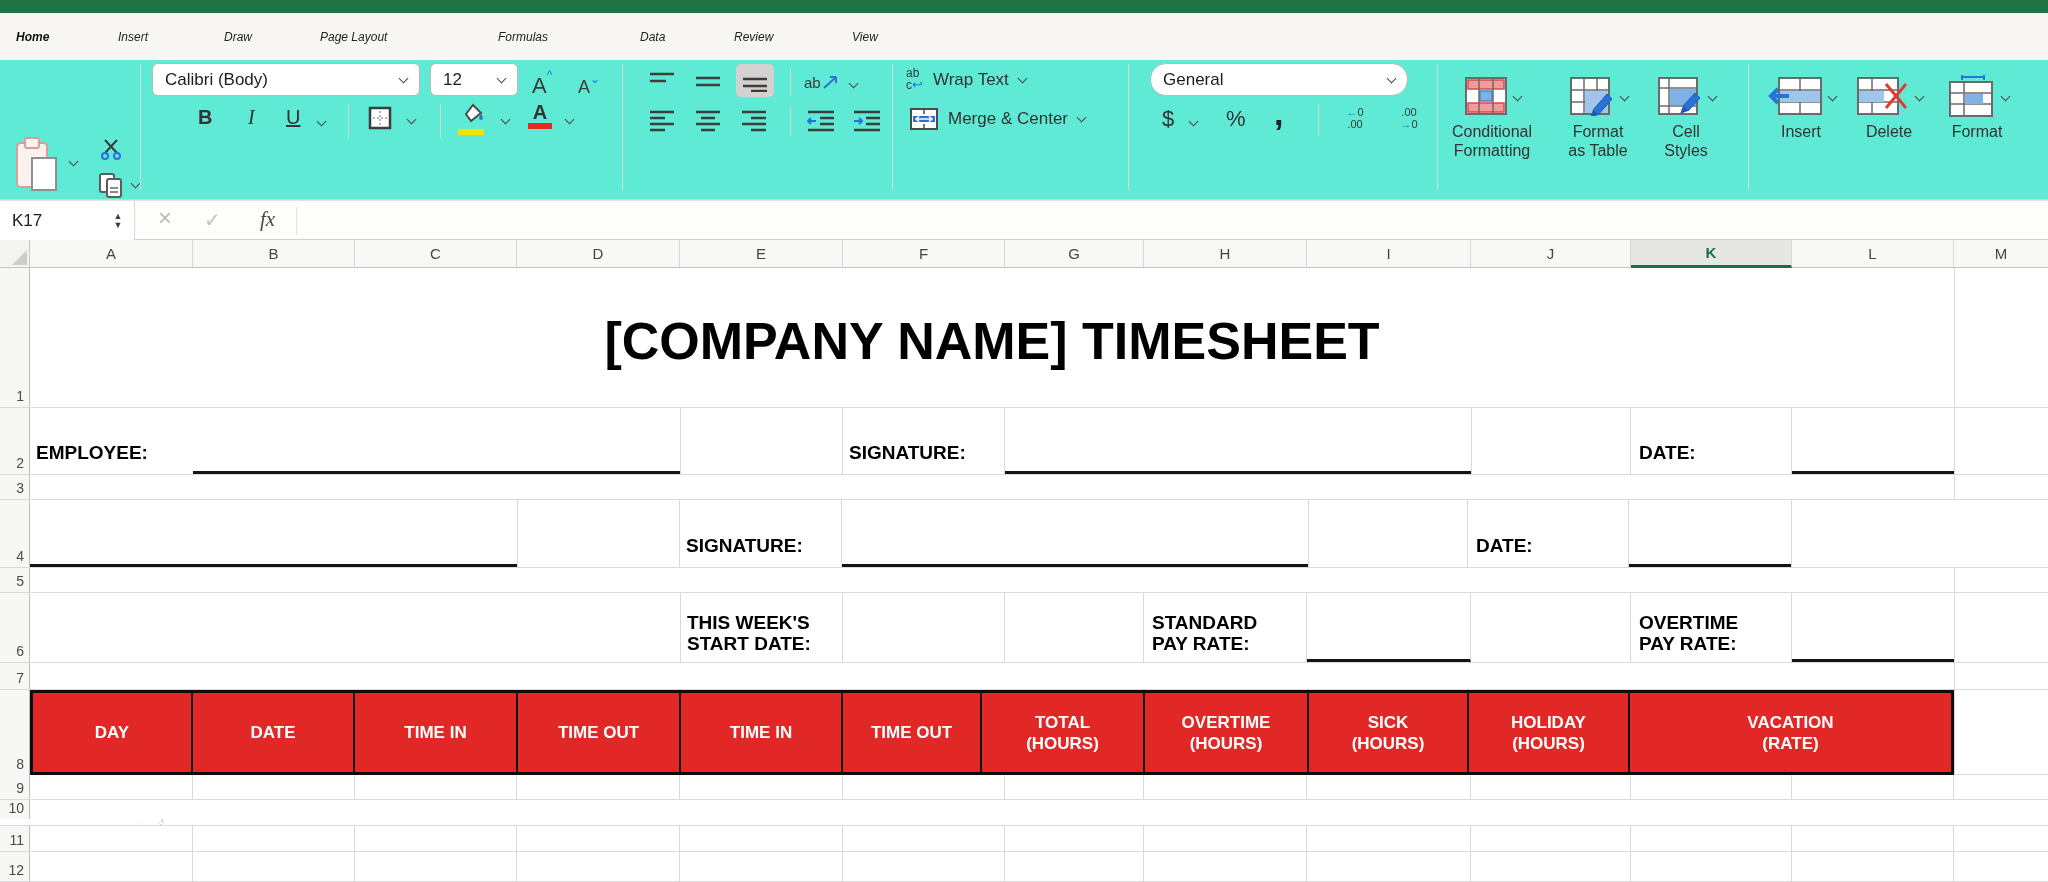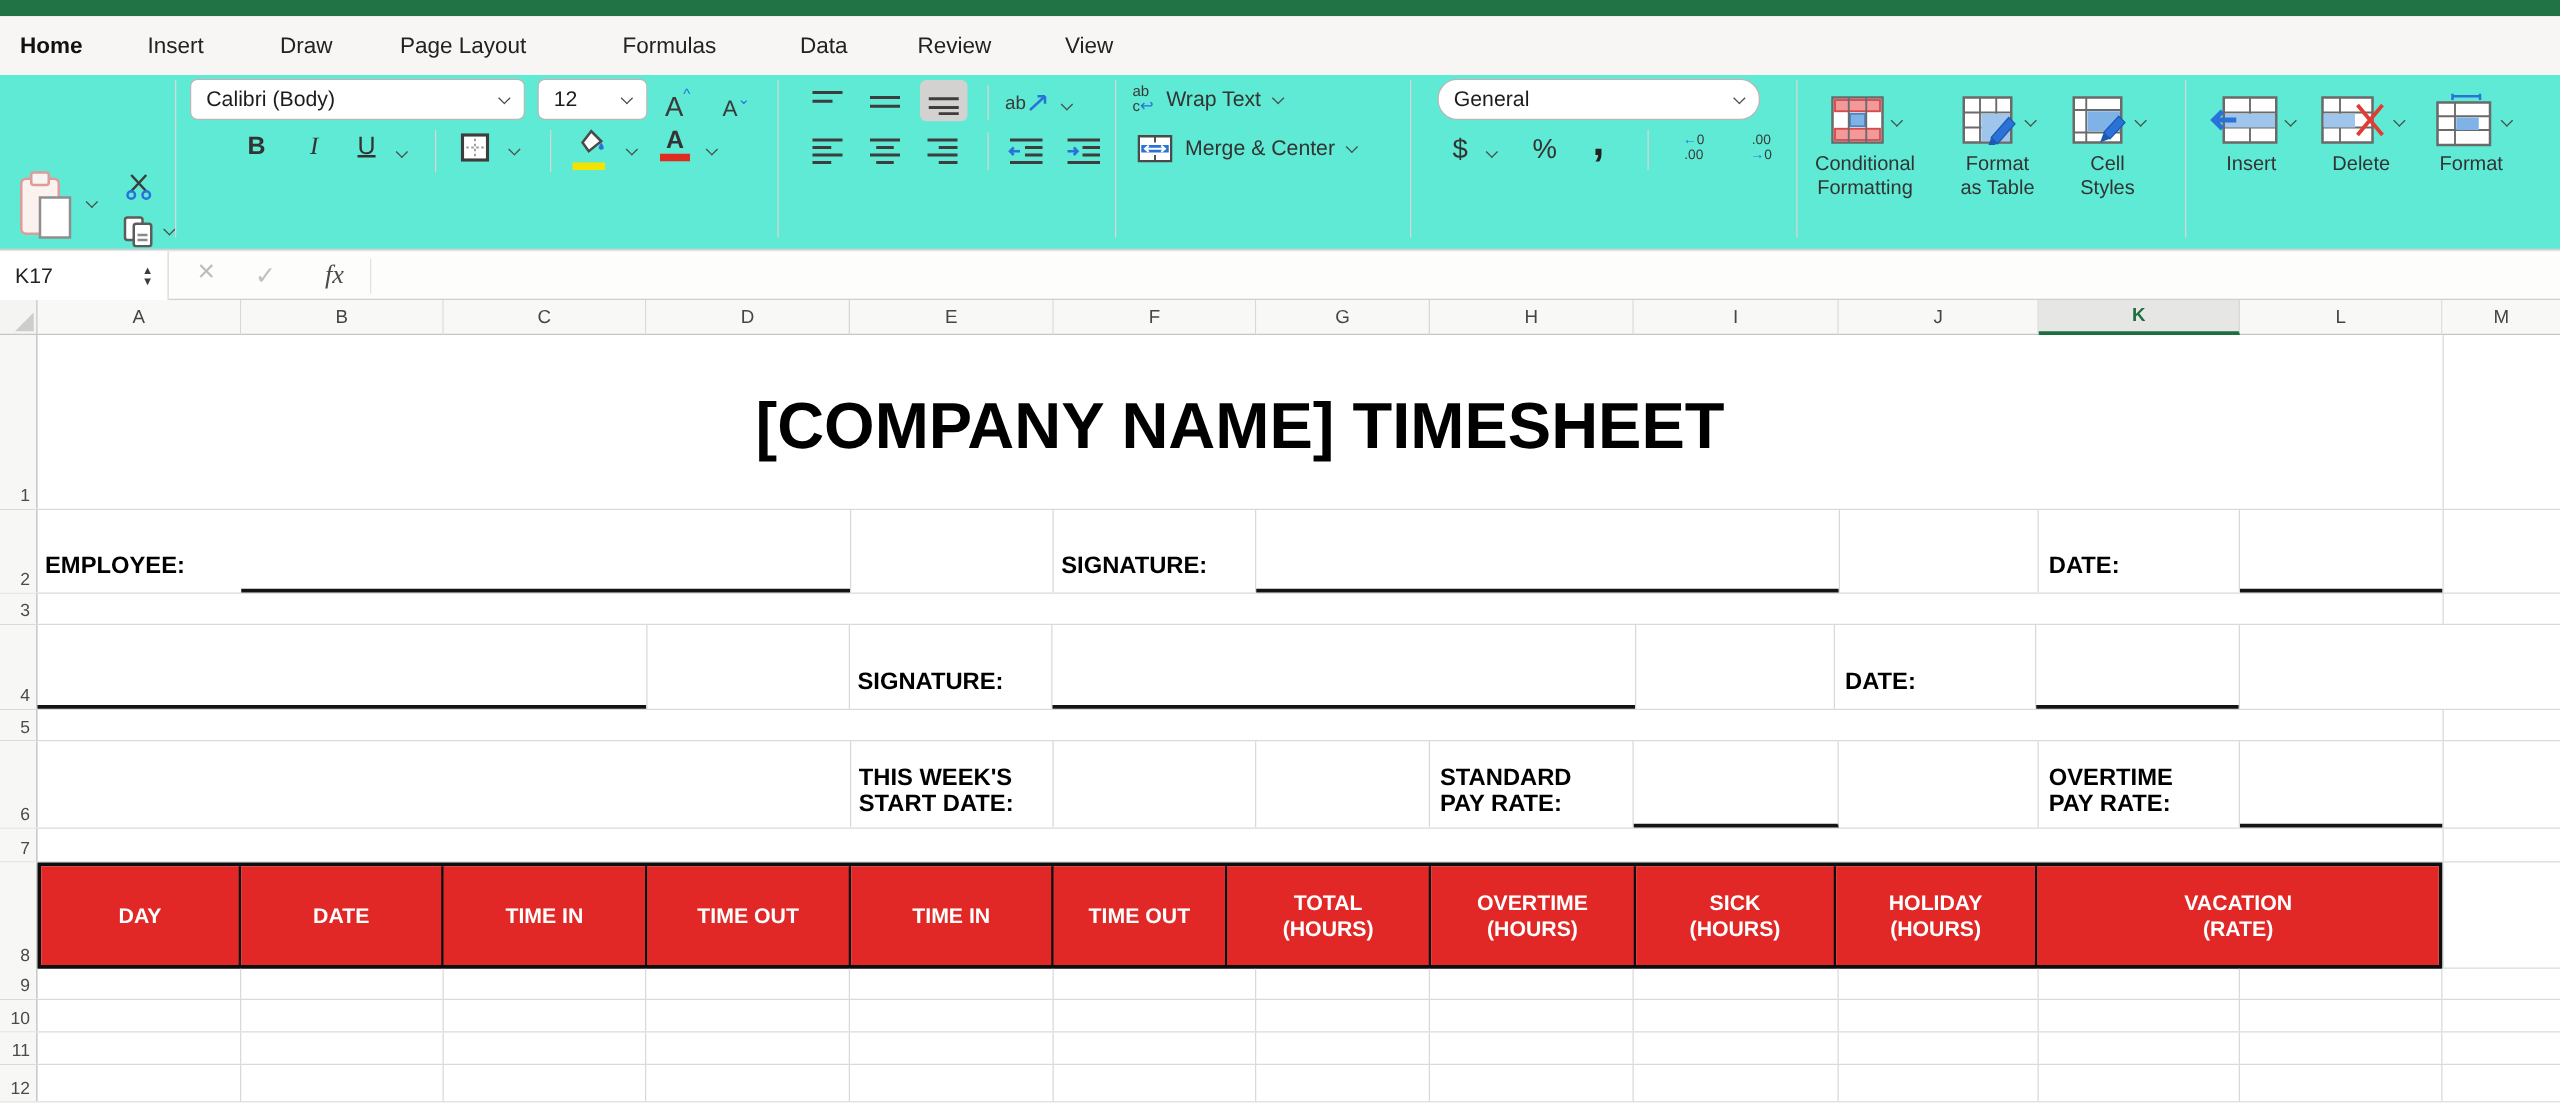--- a/index.html
+++ b/index.html
@@ -4,21 +4,21 @@
 <style>
   * { margin:0; padding:0; box-sizing:border-box; }
   html,body { background:#e9e9e9; }
   #app {
     position:relative; width:2048px; height:882px; overflow:hidden; background:#fff;
     font-family:"Liberation Sans","DejaVu Sans",sans-serif; -webkit-font-smoothing:antialiased;
   }
   
   .titlebar { position:absolute; left:0; top:0; width:2048px; height:13px; background:#217346; }
   .tabbar { position:absolute; left:0; top:13px; width:2048px; height:47px; background:#f7f6f4; }
-  .tab { position:absolute; top:0; height:47px; display:flex; align-items:center; font-size:18px; color:#222; cursor:default; }
+  .tab { position:absolute; top:0; height:47px; display:flex; align-items:center; font-size:12px; color:#222; cursor:default;font-style:italic; }
   .tab.active { font-weight:700; color:#111; }
   .tab-underline { position:absolute; left:8px; top:55px; width:76px; height:4px; border-radius:3px; background:#217346; }
   
   .ribbon { position:absolute; left:0; top:60px; width:2048px; height:140px; background:#5eead4; border-bottom:1px solid #d2d1cf; }
   .abs { position:absolute; }
   .gdiv { position:absolute; top:4px; height:126px; width:1px; background:#dad8d6; }
   .sdiv { position:absolute; width:1px; background:#d8d6d4; }
   .chev { width:9px; height:9px; border-right:2px solid #4a4a4a; border-bottom:2px solid #4a4a4a;
           transform:rotate(45deg); display:inline-block; }
   .chev.sm { width:7px; height:7px; border-width:1.6px; }
@@ -542,21 +542,21 @@
         <div class="cell br wE"></div>
         <div class="cell br wF"></div>
         <div class="cell br wG"></div>
         <div class="cell br wH"></div>
         <div class="cell br wI"></div>
         <div class="cell br wJ"></div>
         <div class="cell br wK"></div>
         <div class="cell br wL"></div>
         <div class="cell wM"></div>
     </div>
-    <div class="row" style="height:26px;">
+    <div class="row" style="height:26px;flex-direction:column;">
       <div class="rh">10</div>
       <div class="cell br wA"></div>
         <div class="cell br wB"></div>
         <div class="cell br wC"></div>
         <div class="cell br wD"></div>
         <div class="cell br wE"></div>
         <div class="cell br wF"></div>
         <div class="cell br wG"></div>
         <div class="cell br wH"></div>
         <div class="cell br wI"></div>

